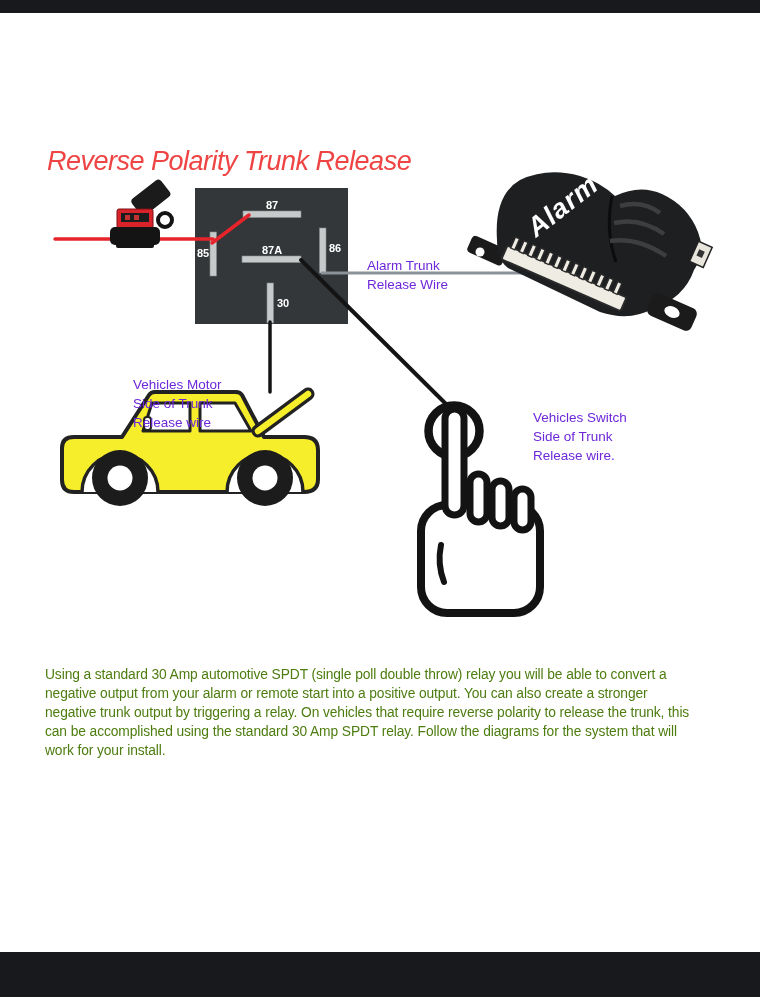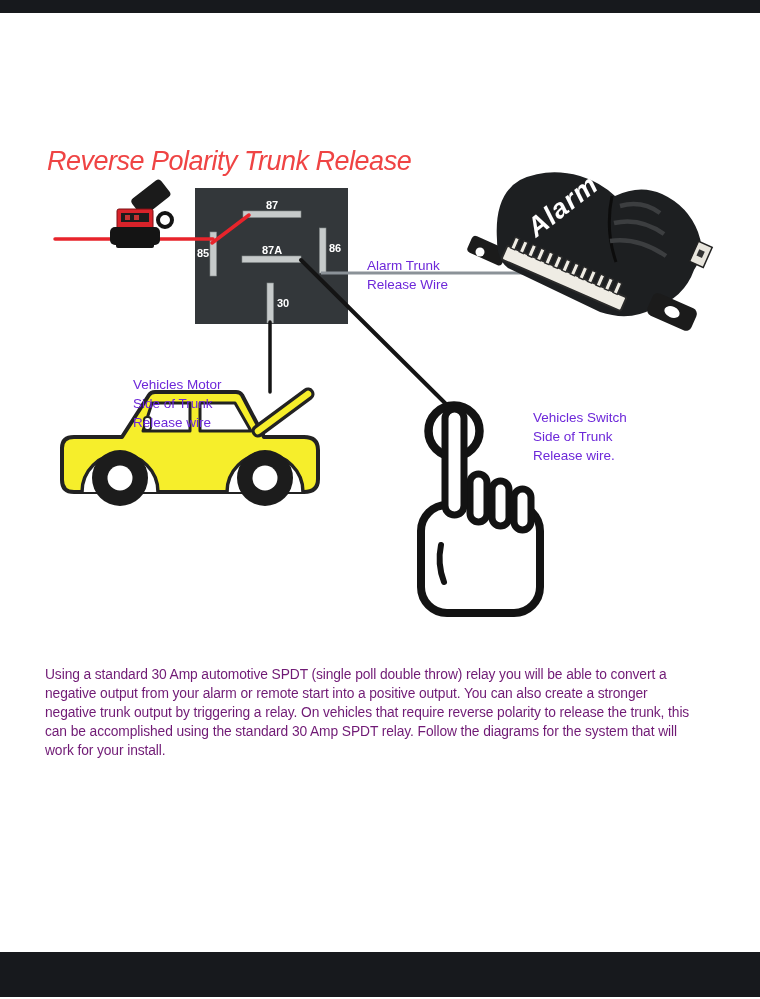--- a/index.html
+++ b/index.html
@@ -10,21 +10,21 @@
   .bar-bottom{top:952px;height:45px;}
   .title{position:absolute;left:47px;top:128px;font-size:27px;letter-spacing:-0.5px;
          color:#ef4444;font-weight:400;font-style:italic;}
   .diagram-svg{position:absolute;left:0;top:0;width:760px;height:999px;}
   .lbl{position:absolute;font-size:13.5px;font-weight:400;line-height:19px;
        white-space:pre-line;color:#6d28d9;}
   .lbl-alarm-wire{left:367px;top:256px;}
   .lbl-motor{left:133px;top:331px;margin-top:44px;}
   .lbl-switch{left:533px;top:408px;}
   .paragraph{position:absolute;left:45px;top:665px;width:700px;font-size:13.8px;
-             line-height:19px;white-space:pre-line;color:#701a75;letter-spacing:-0.1px;}
+             line-height:19px;white-space:pre-line;color:#4d7c0f;letter-spacing:-0.1px;}
   svg text.pin{font-family:"Liberation Sans",sans-serif;font-weight:700;font-size:11px;fill:#ffffff;}
   svg text.alarm-text{font-family:"Liberation Sans",sans-serif;font-style:italic;
                       font-weight:600;font-size:27px;fill:#ffffff;letter-spacing:1px;}
 </style>
 </head>
 <body>
 
 <div class="page">
 
   <div class="bar bar-top"></div>

